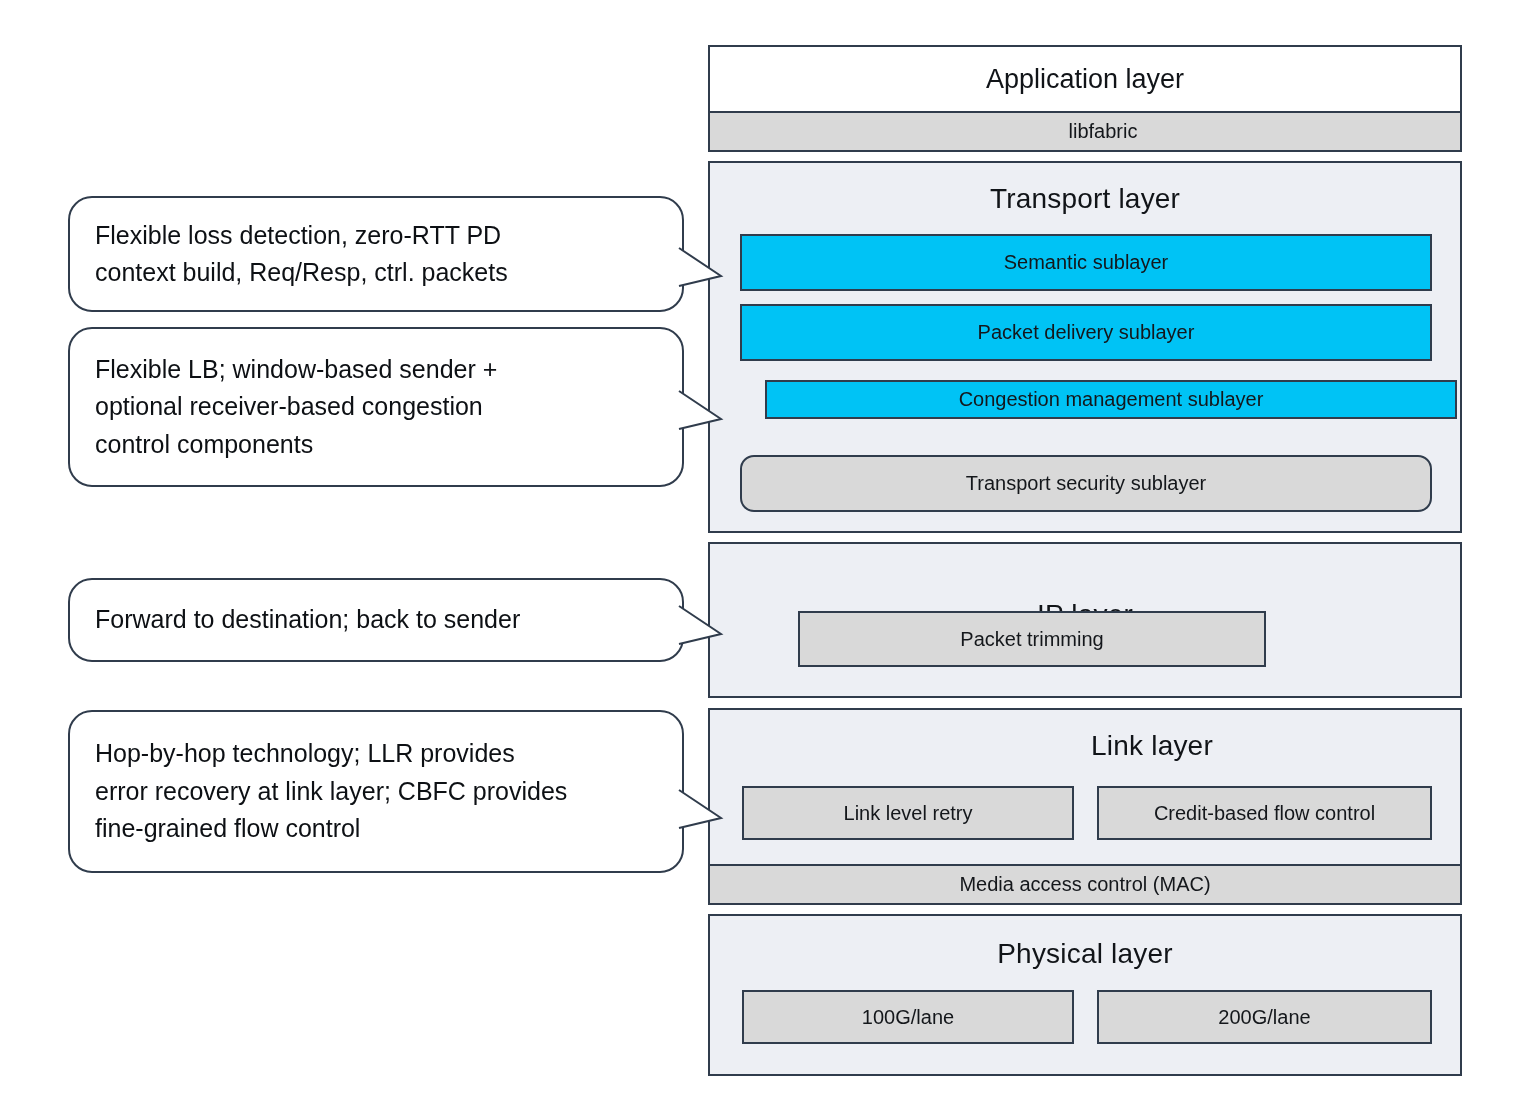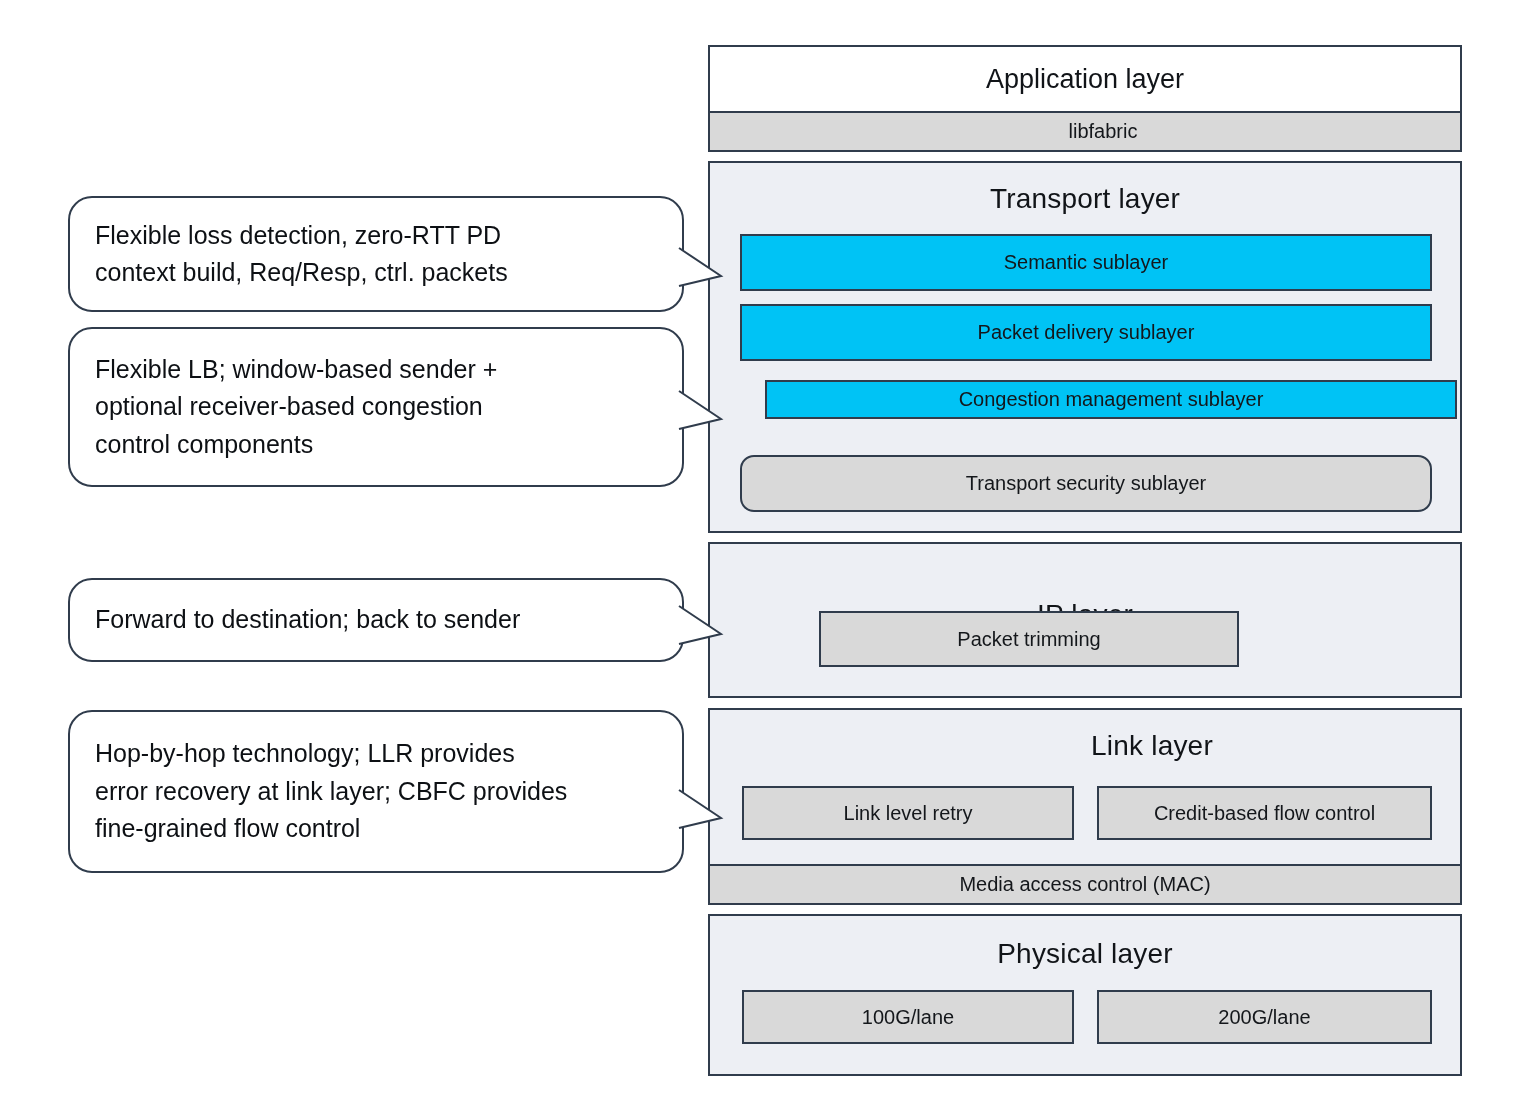--- a/index.html
+++ b/index.html
@@ -75,21 +75,21 @@
 
   <div class="abs panel" style="left:708px;top:161px;width:754px;height:372px;"></div>
   <div class="layer-title" style="left:708px;width:754px;top:183px;">Transport layer</div>
   <div class="abs subbar cyan" style="left:740px;top:228px;width:692px;height:57px;margin-top:6px;">Semantic sublayer</div>
   <div class="abs subbar cyan" style="left:740px;top:304px;width:692px;height:57px;">Packet delivery sublayer</div>
   <div class="abs subbar cyan" style="left:740px;top:380px;width:692px;height:39px;margin-left:25px;">Congestion management sublayer</div>
   <div class="abs subbar" style="left:740px;top:455px;width:692px;height:57px;border-radius:14px;">Transport security sublayer</div>
 
   <div class="abs panel" style="left:708px;top:542px;width:754px;height:156px;"></div>
   <div class="layer-title" style="left:708px;width:754px;top:565px;margin-top:34px;">IP layer</div>
-  <div class="abs subbar" style="left:819px;top:611px;width:420px;height:56px;">Packet trimming</div>
+  <div class="abs subbar" style="left:798px;top:611px;width:468px;height:56px;">Packet trimming</div>
 
   <div class="abs panel" style="left:708px;top:708px;width:754px;height:158px;"></div>
   <div class="layer-title" style="left:708px;width:888px;top:730px;">Link layer</div>
   <div class="abs subbar" style="left:742px;top:786px;width:332px;height:54px;">Link level retry</div>
   <div class="abs subbar" style="left:1097px;top:786px;width:335px;height:54px;">Credit-based flow control</div>
   <div class="abs bar" style="left:708px;top:864px;width:754px;height:41px;">Media access control (MAC)</div>
 
   <div class="abs panel" style="left:708px;top:914px;width:754px;height:162px;"></div>
   <div class="layer-title" style="left:708px;width:754px;top:938px;">Physical layer</div>
   <div class="abs subbar" style="left:742px;top:990px;width:332px;height:54px;">100G/lane</div>

